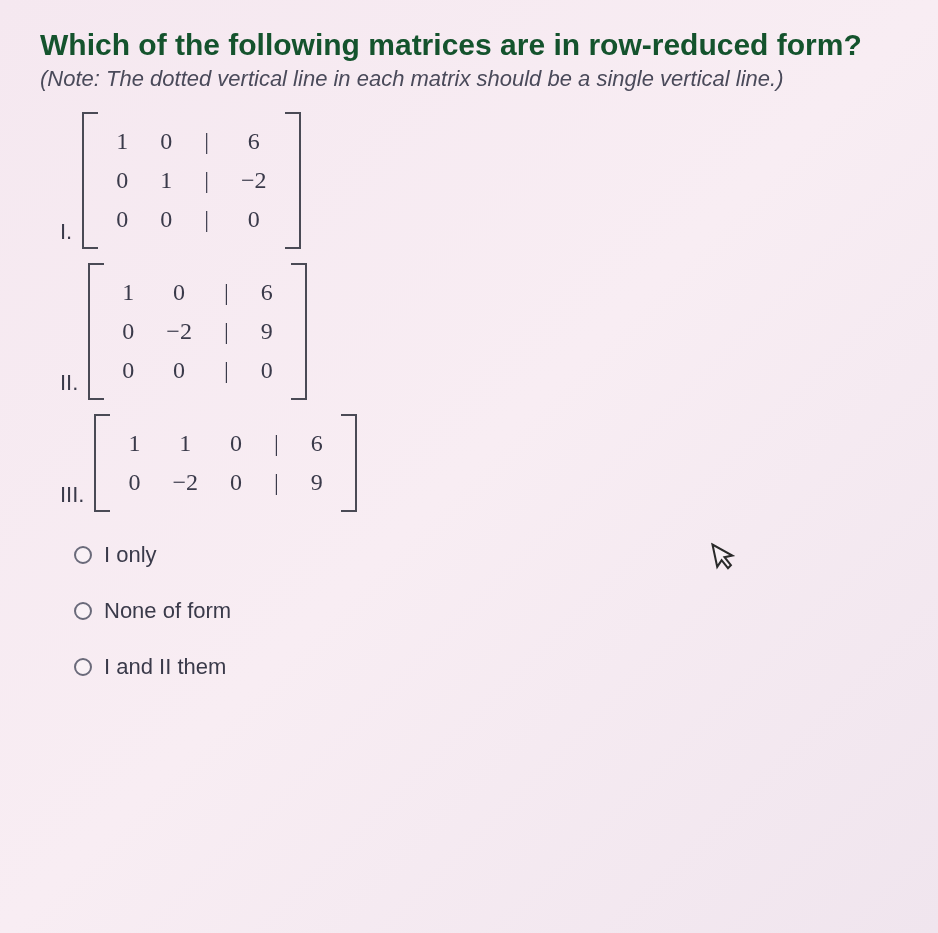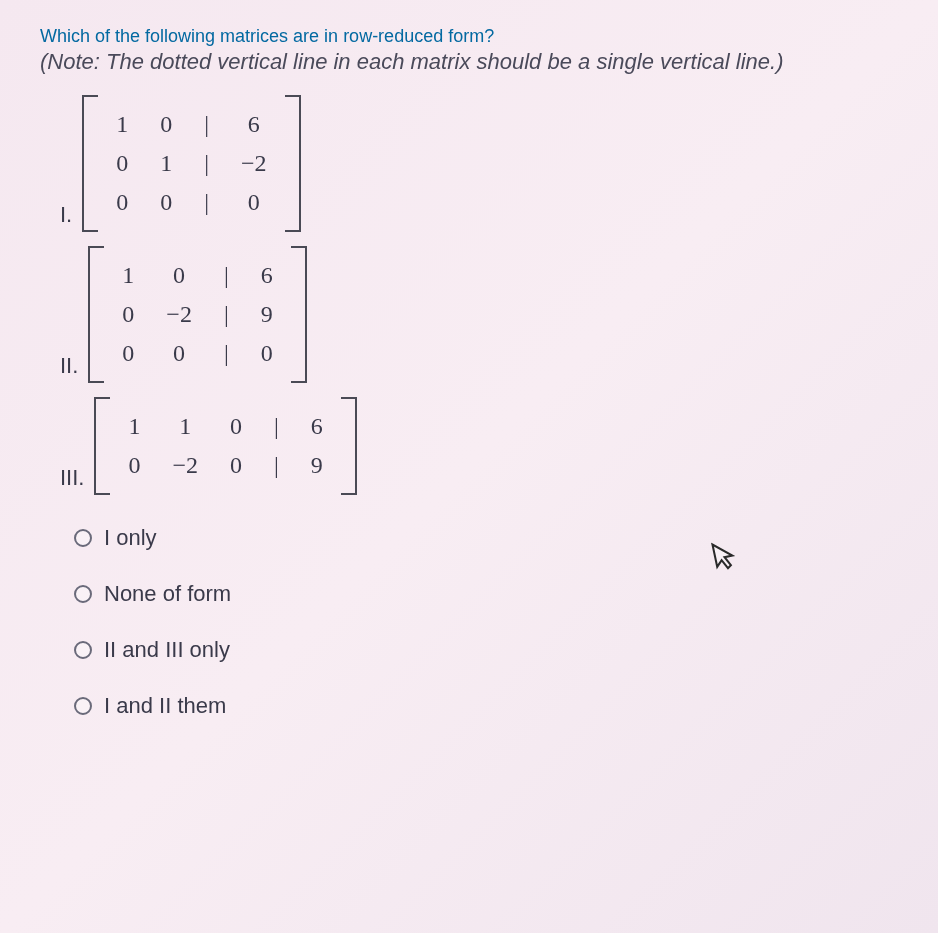--- a/index.html
+++ b/index.html
@@ -10,23 +10,23 @@
     body {
       width: 938px;
       height: 933px;
       background: linear-gradient(135deg, #f5e8f0 0%, #f8edf3 50%, #f0e5ee 100%);
       font-family: Arial, Helvetica, sans-serif;
       padding: 24px 40px;
       color: #3a3a4a;
       position: relative;
     }
     .question {
-      font-size: 18px;
-      font-weight: 400;
-      color: #0369a1;
+      font-size: 30px;
+      font-weight: 700;
+      color: #14532d;
       line-height: 1.4;
     }
     .note {
       font-size: 22px;
       font-style: italic;
       color: #4a4a5a;
       margin-bottom: 20px;
     }
     .matrix-block {
       margin: 14px 0 14px 20px;
@@ -198,24 +198,20 @@
   <div class="option">
     <span class="radio"></span>
     <span class="option-label">I only</span>
   </div>
   <div class="option">
     <span class="radio"></span>
     <span class="option-label">None of form</span>
   </div>
   <div class="option">
     <span class="radio"></span>
-    <span class="option-label">II and III only</span>
-  </div>
-  <div class="option">
-    <span class="radio"></span>
     <span class="option-label">I and II them</span>
   </div>
 </div>
 
 <div class="cursor">
   <svg viewBox="0 0 20 28" fill="none" stroke="#2a2a2a" stroke-width="1.8">
     <path d="M2 2 L2 22 L7 17 L11 25 L14 23 L10 15 L17 15 Z" fill="rgba(255,255,255,0.3)"></path>
   </svg>
 </div>
 

